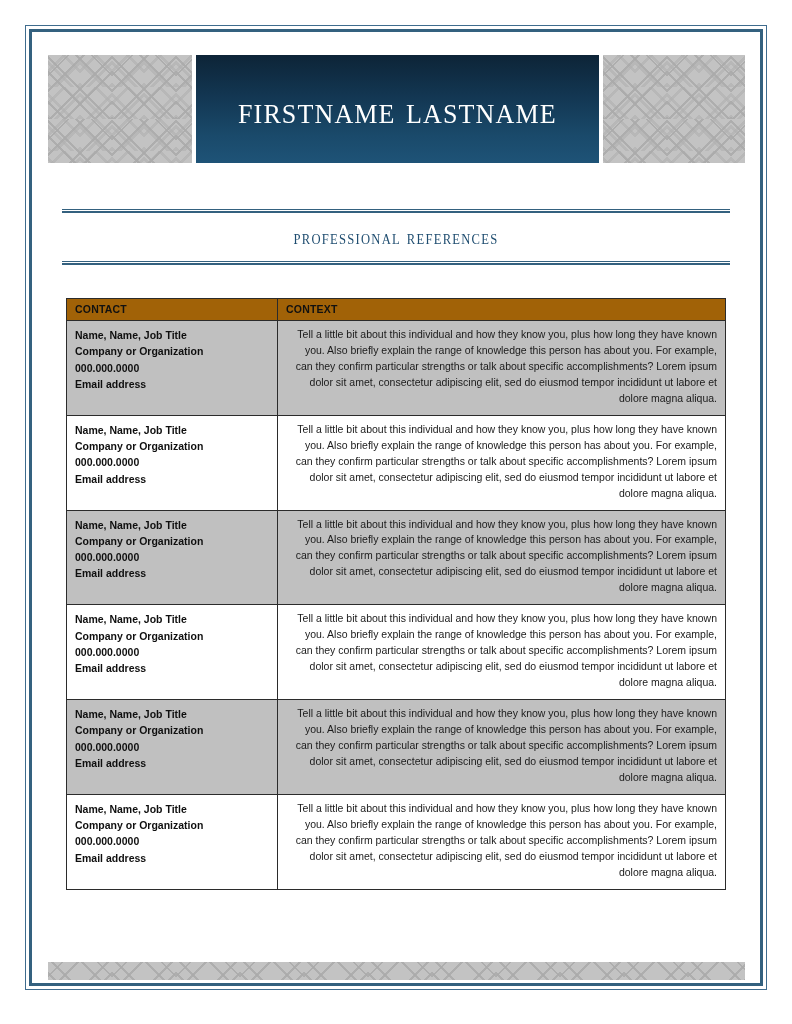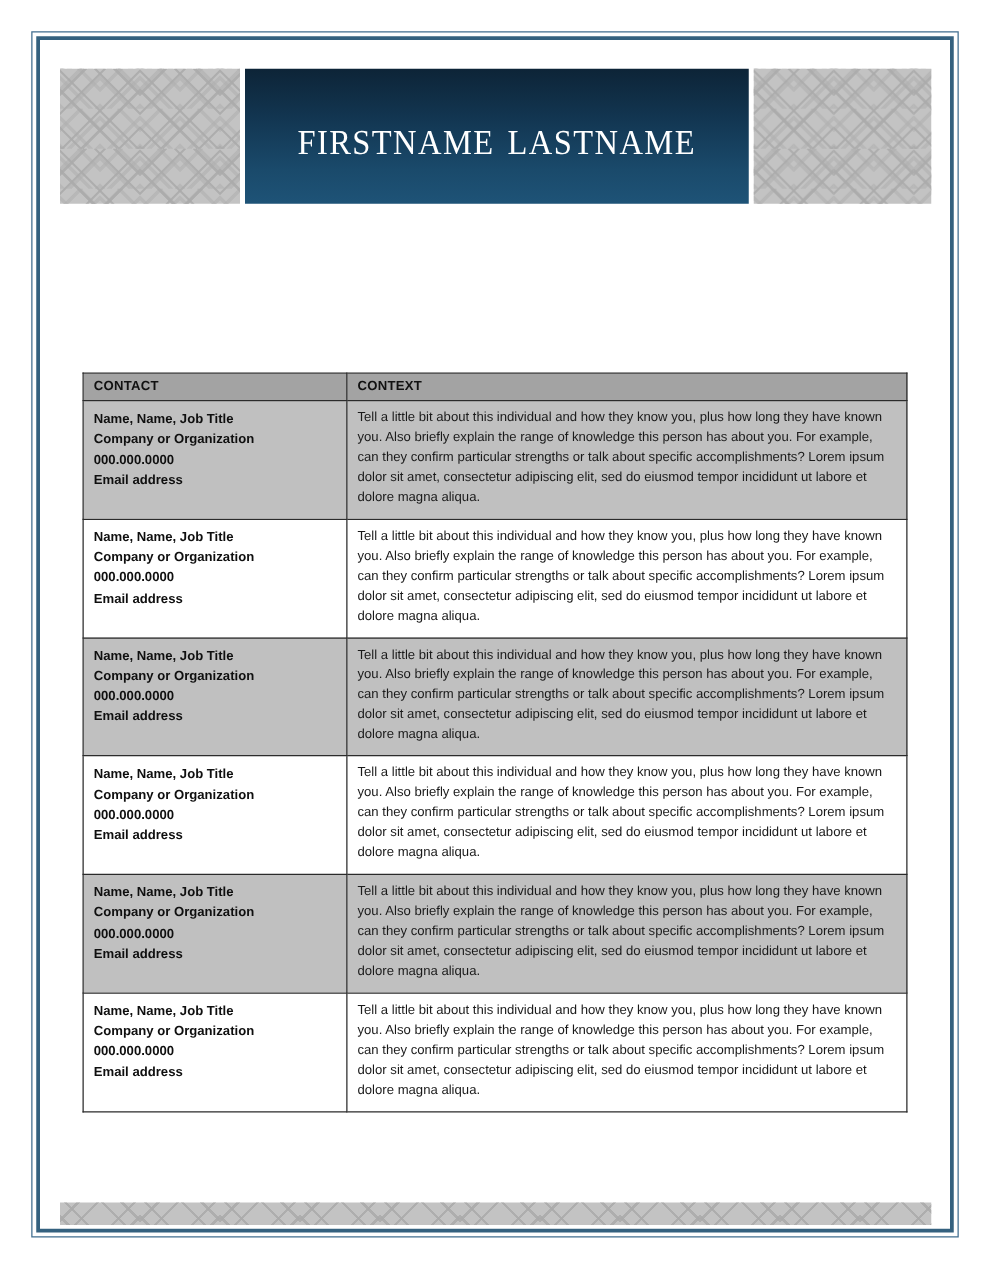--- a/index.html
+++ b/index.html
@@ -151,21 +151,21 @@
     table-layout: fixed;
   }
   .ref-table th,
   .ref-table td {
     border: 1px solid #2b2b2b;
     vertical-align: top;
     padding: 6px 8px 8px 8px;
   }
   .ref-table col.col-contact { width: 211px; }
   .ref-table th {
-    background: #a3a3a3;
+    background: #a16207;
     font-size: 10.5px;
     font-weight: bold;
     color: #111111;
     letter-spacing: 0.2px;
     padding: 4px 8px 5px 8px;
     text-align: left;
   }
   .row-shaded td { background: #c0c0c0; }
   .row-plain  td { background: #ffffff; }
 
@@ -177,21 +177,21 @@
     padding-top: 9px;
     margin-top: 43px;
   }
   .contact-cell div { white-space: nowrap; }
 
   .context-cell {
     font-size: 10.5px;
     color: #1a1a1a;
     line-height: 1.52;
     padding-top: 9px;
-    text-align: left;
+    text-align: right;
   }
 
   
   .footer-bar {
     position: absolute;
     left: 48px;
     top: 962px;
     width: 697px;
     height: 18px;
     background-color: #c3c3c3;
@@ -222,20 +222,25 @@
     <div class="deco-panel deco-panel-left"></div>
     <div class="name-spacer"></div>
     <div class="name-plate">
       <div class="name-text">Firstname Lastname</div>
     </div>
     <div class="name-spacer"></div>
     <div class="deco-panel deco-panel-right"></div>
   </div>
 
 
+  <div class="section-block">
+    <div class="rule-double"></div>
+    <div class="section-title">Professional References</div>
+    <div class="rule-double"></div>
+  </div>
 
   <table class="ref-table">
     <colgroup>
       <col class="col-contact">
       <col class="col-context">
     </colgroup>
     <thead>
       <tr>
         <th>CONTACT</th>
         <th>CONTEXT</th>

